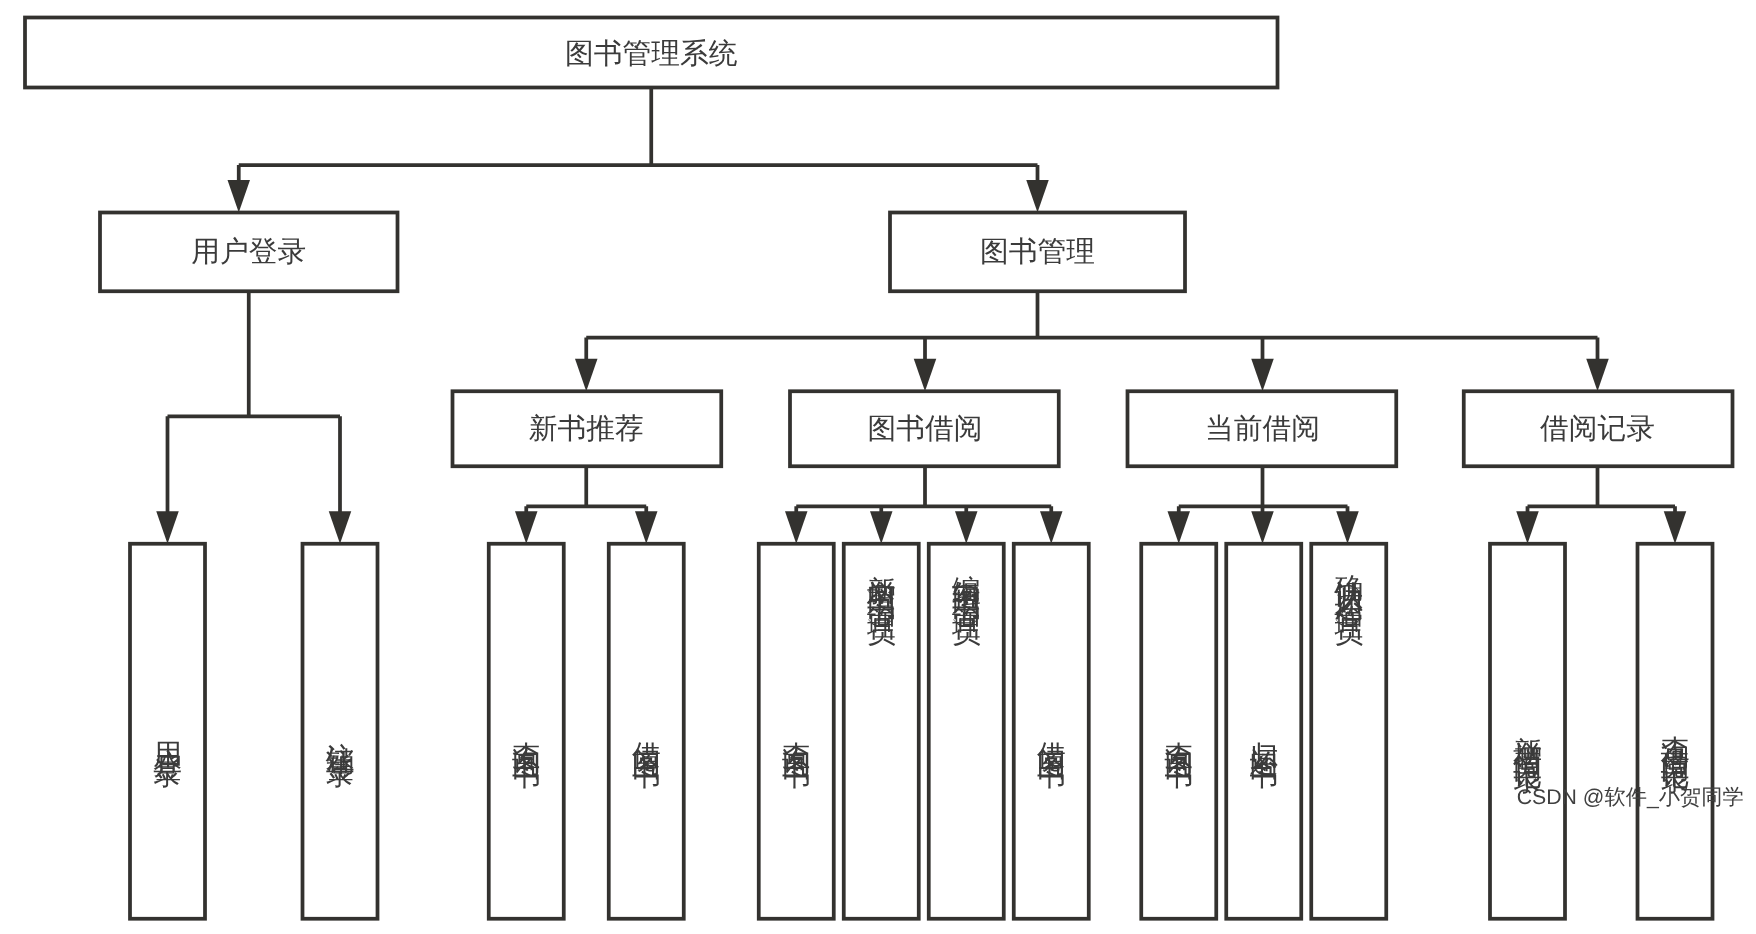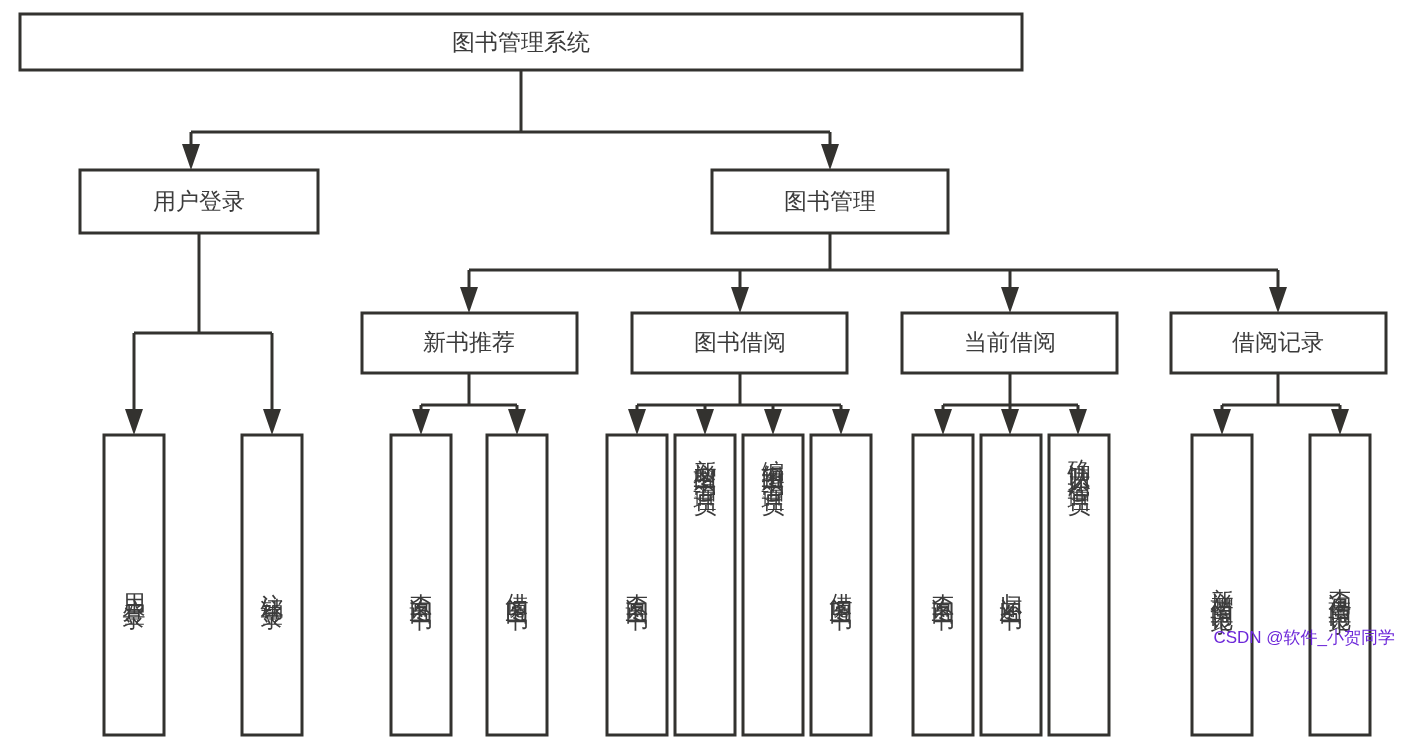--- a/index.html
+++ b/index.html
@@ -49,21 +49,21 @@
     fill: #3b3b3b;
     text-anchor: middle;
     dominant-baseline: middle;
   }
   .watermark {
     position: absolute;
     right: 10px;
     bottom: 6px;
     font-family: "Liberation Sans", "DejaVu Sans", sans-serif;
     font-size: 17px;
-    color: #6d28d9;
+    color: #404040;
     white-space: nowrap;
     pointer-events: none;
   }
 </style>
 </head>
 <body>
 
 <div id="diagram-root">
 
   <svg class="diagram-canvas" viewBox="0 0 1405 747" xmlns="http://www.w3.org/2000/svg">

